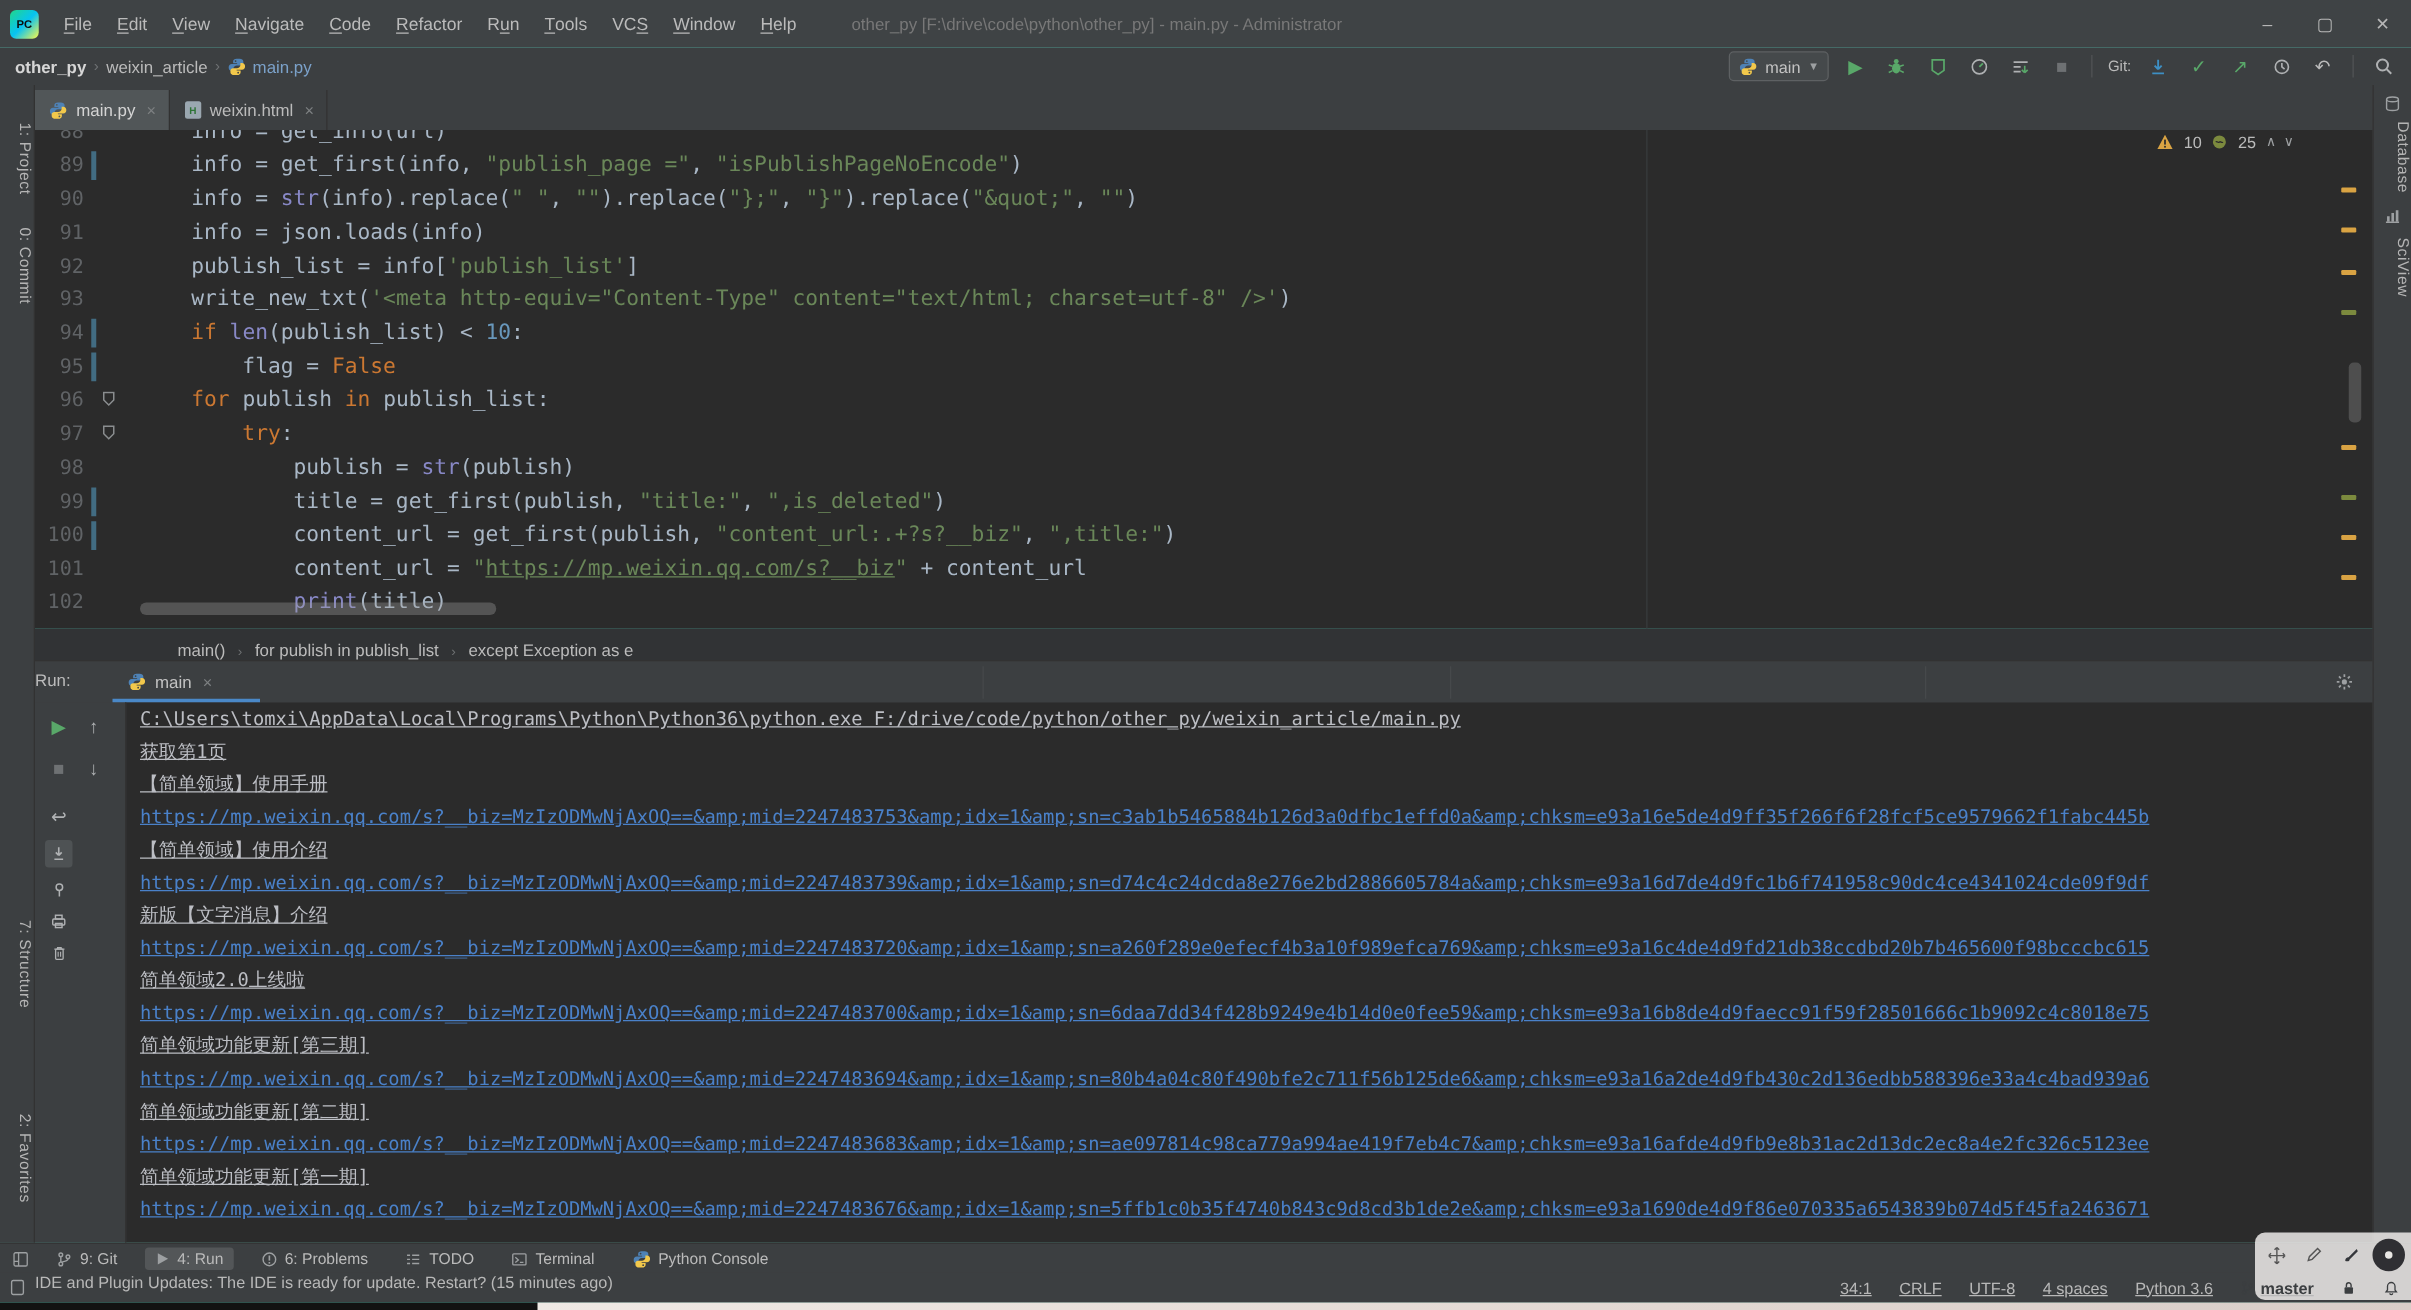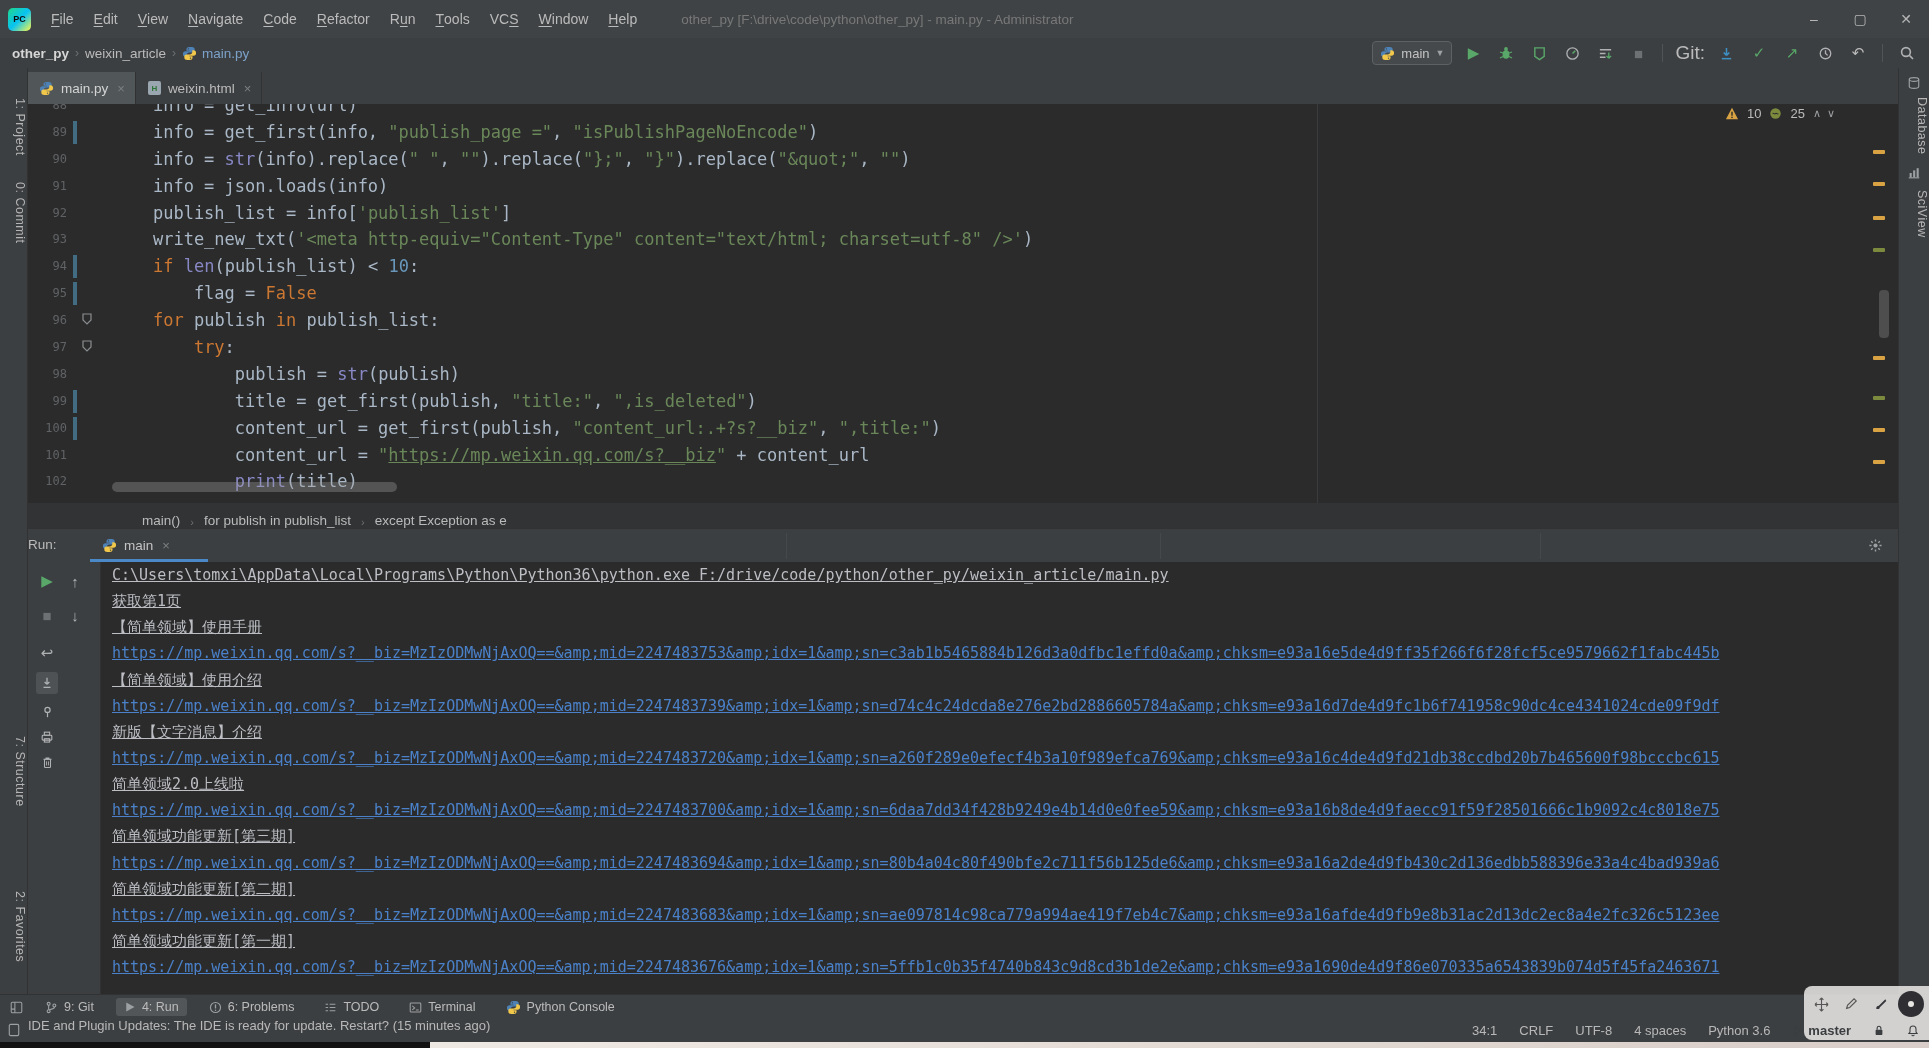--- a/index.html
+++ b/index.html
@@ -23,41 +23,41 @@
   .crumb.bold{font-weight:bold;color:#d6d6d6;text-align:right;}
   .crumb.blue{color:#7ba1c9;}
   .crumb-sep{color:#6e7173;font-size:12px;}
   .nav-right{position:absolute;right:10px;top:0;height:30px;display:flex;align-items:center;gap:9px;}
   .run-chip{display:flex;align-items:center;gap:6px;background:#45494b;border:1px solid #5e6163;border-radius:4px;
             height:22px;padding:0 7px;font-size:13px;color:#c3c3c3;}
   .chev-down{font-size:9px;color:#9da0a2;}
   .tbtn{width:24px;height:24px;display:flex;align-items:center;justify-content:center;font-size:15px;}
   .tbtn.green{color:#59a869;} .tbtn.gray{color:#6e7173;}
   .vsep{width:1px;height:18px;background:#515456;margin:0 3px;}
-  .git-label{font-size:19px;color:#bbbbbb;}
+  .git-label{font-size:12px;color:#bbbbbb;}
   
   .tabbar{position:absolute;left:27px;top:68px;width:1872px;height:36px;background:#3c3f41;border-bottom:1px solid #323232;display:flex;align-items:flex-end;}
   .etab{height:32px;display:flex;align-items:center;gap:7px;padding:0 10px 0 12px;font-size:13.5px;color:#bbbbbb;
         border-right:1px solid #323232;background:#3c3f41;}
   .etab.active{background:#515658;color:#d4d4d4;}
   .tab-close{color:#7d8082;font-size:13px;margin-left:2px;}
   .file-html{width:13px;height:14px;background:#9aa7b0;border-radius:2px;display:flex;align-items:center;justify-content:center;
              font-size:8px;font-weight:bold;color:#2e7436;}
   
   .stripe{position:absolute;top:68px;bottom:54px;background:#3c3f41;z-index:3;}
   .stripe.left{left:0;width:27px;border-right:1px solid #323232;}
   .stripe.right{right:0;width:30px;border-left:1px solid #323232;}
   .vlabel{writing-mode:vertical-rl;font-size:12.5px;color:#b5b5b5;position:absolute;left:0;width:100%;
           display:flex;justify-content:center;letter-spacing:0.5px;}
   
   .editor{position:absolute;left:27px;top:104px;width:1872px;height:399px;background:#2b2b2b;overflow:hidden;}
   .code-scroll{position:absolute;left:0;top:-12px;width:100%;}
   .code-row{position:relative;height:26.9px;line-height:26.9px;white-space:pre;
             font-family:"DejaVu Sans Mono",monospace;font-size:17px;}
-  .lnum{position:absolute;left:0;width:40px;text-align:right;color:#606366;font-size:12px;}
+  .lnum{position:absolute;left:0;width:40px;text-align:right;color:#606366;font-size:16px;}
   .chgbar{position:absolute;left:46px;top:2px;width:4px;height:23px;background:#426c82;}
   .foldm{position:absolute;left:54px;top:6px;color:#8a8d8f;}
   .codetext{position:absolute;left:85px;}
   .c-p{color:#a9b7c6;} .c-k{color:#cc7832;} .c-s{color:#6a8759;} .c-n{color:#6897bb;} .c-b{color:#8888c6;}
   .c-u{color:#6a8759;text-decoration:underline;}
   .margin-guide{position:absolute;left:1290px;top:0;bottom:0;width:1px;background:#383c3e;}
   .hscroll{position:absolute;left:85px;top:378px;width:285px;height:10px;background:rgba(160,160,160,0.35);border-radius:5px;}
   .estripe-mark{position:absolute;width:12px;height:4px;background:#d9a343;right:14px;border-radius:1px;}
   .estripe-thumb{position:absolute;right:10px;width:10px;height:48px;background:rgba(160,160,160,0.30);border-radius:4px;}
   .inspect{position:absolute;right:64px;top:2px;display:flex;align-items:center;gap:8px;font-size:13px;color:#bbbbbb;z-index:2;}
@@ -86,21 +86,21 @@
   .toolbar-bottom{position:absolute;left:0;top:994px;width:100%;height:24px;background:#3c3f41;border-top:1px solid #323232;
                   display:flex;align-items:center;font-size:12.5px;color:#bbbbbb;}
   .tw-switch{margin:0 14px 0 10px;color:#9da0a2;}
   .twb{display:flex;align-items:center;gap:6px;padding:2px 8px;margin-right:14px;border-radius:3px;}
   .twb.active{background:rgba(255,255,255,0.12);}
   
   .statusbar{position:absolute;left:0;top:1018px;width:100%;height:24px;background:#3c3f41;display:flex;align-items:flex-start;
              font-size:13px;color:#b8b8b8;}
   .status-msg{margin-left:28px;}
   .status-icon-left{position:absolute;left:8px;top:5px;color:#9da0a2;}
-  .status-right{position:absolute;right:10px;top:0;height:24px;display:flex;align-items:center;gap:22px;z-index:12;}
+  .status-right{position:absolute;right:10px;top:0;height:24px;display:flex;align-items:center;gap:22px;z-index:12;text-decoration:underline;}
   .seg{white-space:nowrap;}
   .seg.dark{color:#3b3e40;font-weight:bold;display:flex;align-items:center;gap:4px;}
   
   .overlay-panel{position:absolute;left:1804px;top:986px;width:125px;height:54px;background:rgba(244,242,240,0.82);
                  border-radius:8px 0 0 8px;z-index:8;}
   .ov-btn{position:absolute;top:5px;width:26px;height:26px;border-radius:50%;display:flex;align-items:center;justify-content:center;
           color:#555;font-size:14px;}
   .ov-btn.dark{background:#2f2f33;}
   .taskbar-strip{position:absolute;left:0;top:1042px;width:100%;height:6px;background:#121212;}
   .strip-light{position:absolute;left:430px;top:0;height:6px;right:0;background:linear-gradient(90deg,#efe9e4,#e2d8d2 60%,#d8cdc8);}

